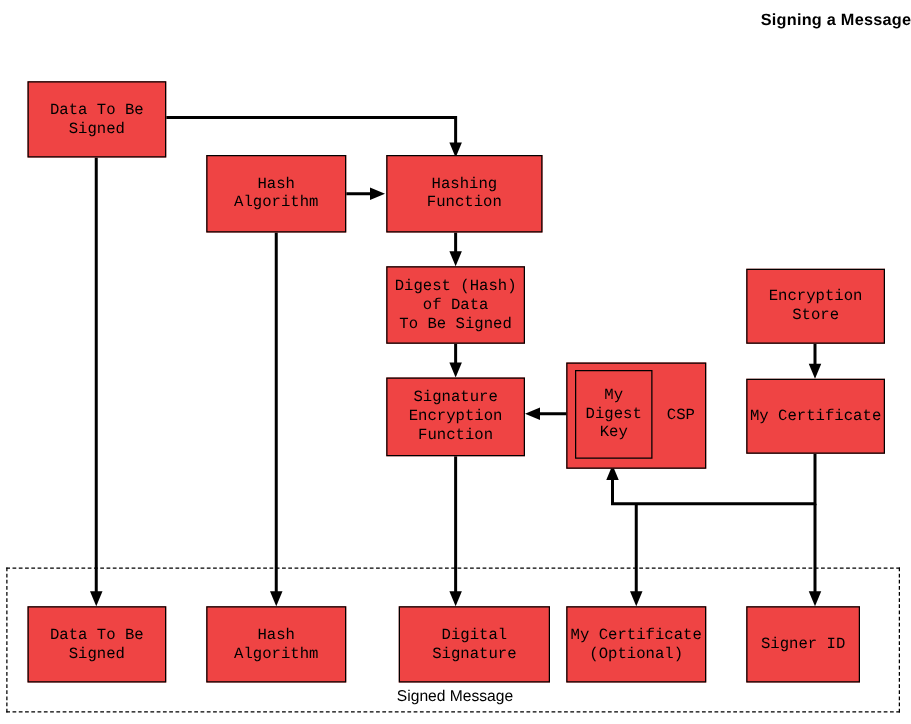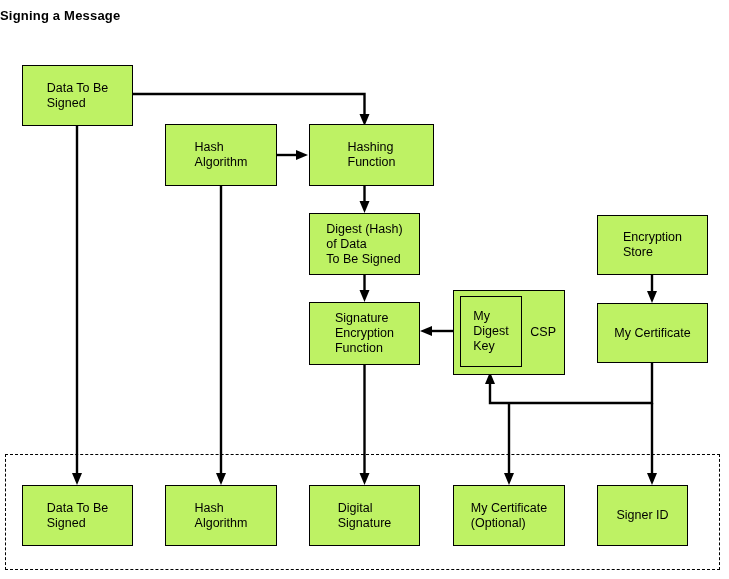--- a/index.html
+++ b/index.html
@@ -15,39 +15,41 @@
     width: 729px;
     height: 579px;
     background: #ffffff;
     overflow: hidden;
   }
   .title {
     position: absolute;
     left: 0;
     top: 8px;
     width: 729px;
-    text-align: left;
+    text-align: right;
     font-size: 13px;
     font-weight: bold;
     color: #000000;
     letter-spacing: 0.2px;
   }
   .box {
     position: absolute;
     box-sizing: border-box;
     border: 1px solid #000000;
-    background: #bef264;
+    background: #ef4444;
     display: flex;
     align-items: center;
     justify-content: center;
+    text-align: center;
     font-size: 12.5px;
     line-height: 15px;
     color: #000000;
     white-space: pre-line;
     z-index: 3;
+    font-family: Liberation Mono, monospace;
   }
   .box.nested-outer {
     align-items: center;
     justify-content: flex-end;
     padding-right: 8px;
   }
   .dashed-region {
     position: absolute;
     box-sizing: border-box;
     border: 1px dashed #000000;
@@ -155,22 +157,23 @@
 Store</div>
 
   <div class="box" style="left:597px; top:303px; width:111px; height:60px;">My Certificate</div>
 
   <div class="box" style="left:22px; top:485px; width:111px; height:61px;">Data To Be
 Signed</div>
 
   <div class="box" style="left:165px; top:485px; width:112px; height:61px;">Hash
 Algorithm</div>
 
-  <div class="box" style="left:309px; top:485px; width:111px; height:61px;">Digital
+  <div class="box" style="left:319px; top:485px; width:121px; height:61px;">Digital
 Signature</div>
 
   <div class="box" style="left:453px; top:485px; width:112px; height:61px;">My Certificate
 (Optional)</div>
 
   <div class="box" style="left:597px; top:485px; width:91px; height:61px;">Signer ID</div>
 
+  <div class="caption" style="left:289px; top:550px; width:150px;">Signed Message</div>
 
 </div>
 
 </body></html>

